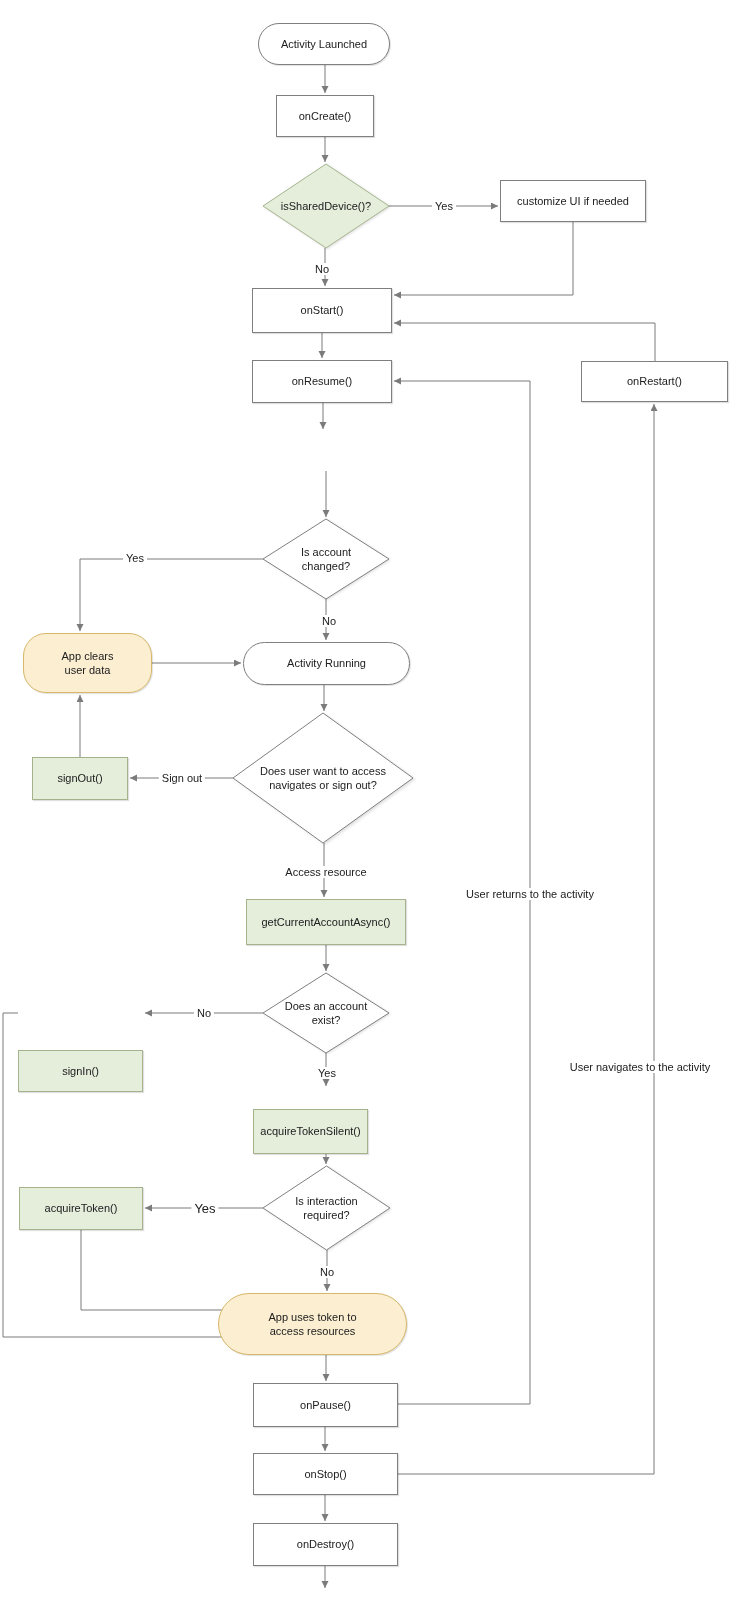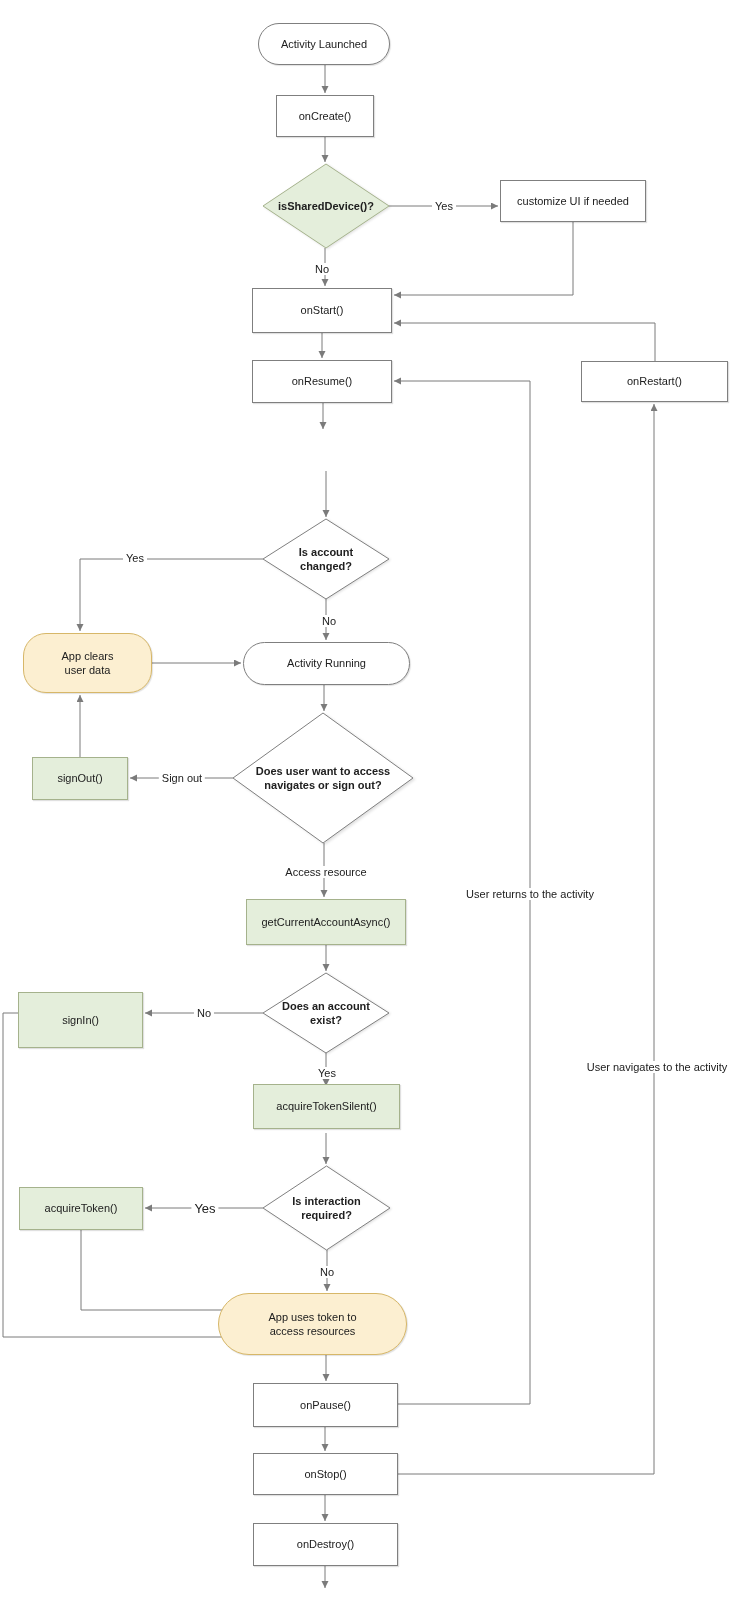--- a/index.html
+++ b/index.html
@@ -35,21 +35,21 @@
     font-size: 11px;
     line-height: 1.3;
     white-space: pre-line;
     background: var(--box-fill, #ffffff);
     border: 1px solid var(--box-border, #7f7f7f);
     box-shadow: 1px 1px 1px rgba(0,0,0,0.12);
   }
   .node.green { background: var(--green-fill, #e4eedb); border-color: var(--green-border, #a5b28c); }
   .node.tan   { background: var(--tan-fill, #fcefd1);  border-color: var(--tan-border, #d7b768); }
   .node.pill  { border-radius: 999px; }
-  .node.diamond { background: transparent; border: none; box-shadow: none; font-weight: bold; }
+  .node.diamond { background: transparent; border: none; box-shadow: none; }
   .node.diamond > svg { position: absolute; left: 0; top: 0; width: 100%; height: 100%; overflow: visible; }
   .node.diamond polygon {
     fill: var(--box-fill, #ffffff);
     stroke: var(--box-border, #7f7f7f);
     vector-effect: non-scaling-stroke;
     filter: drop-shadow(1px 1px 1px rgba(0,0,0,0.12));
   }
   .node.diamond.green polygon { fill: var(--green-fill, #e4eedb); stroke: var(--green-border, #a5b28c); }
   .node .lbl { position: relative; padding: 2px 4px; }
 
@@ -173,25 +173,25 @@
   </div>
 
   <div class="node diamond" style="left:263px; top:953px; width:126px; height:80px;">
     <svg viewBox="0 0 100 100" preserveAspectRatio="none">
         <polygon points="50,0 100,50 50,100 0,50"></polygon>
       </svg>
     <span class="lbl">Does an account
 exist?</span>
   </div>
 
-  <div class="node green" style="left:18px; top:972px; width:125px; height:56px;">
+  <div class="node green" style="left:18px; top:1030px; width:125px; height:42px;">
     <span class="lbl">signIn()</span>
   </div>
 
-  <div class="node green" style="left:253px; top:1064px; width:147px; height:45px;">
+  <div class="node green" style="left:253px; top:1089px; width:115px; height:45px;">
     <span class="lbl">acquireTokenSilent()</span>
   </div>
 
   <div class="node green" style="left:19px; top:1167px; width:124px; height:43px;">
     <span class="lbl">acquireToken()</span>
   </div>
 
   <div class="node diamond" style="left:263px; top:1146px; width:127px; height:84px;">
     <svg viewBox="0 0 100 100" preserveAspectRatio="none">
         <polygon points="50,0 100,50 50,100 0,50"></polygon>
@@ -222,15 +222,15 @@
   <div class="edge-label" style="left:322px; top:249px;">No</div>
   <div class="edge-label" style="left:135px; top:538px;">Yes</div>
   <div class="edge-label" style="left:329px; top:601px;">No</div>
   <div class="edge-label" style="left:182px; top:758px;text-align:center;">Sign out</div>
   <div class="edge-label" style="left:326px; top:852px;">Access resource</div>
   <div class="edge-label" style="left:204px; top:993px;">No</div>
   <div class="edge-label" style="left:327px; top:1053px;">Yes</div>
   <div class="edge-label big" style="left:205px; top:1188px;">Yes</div>
   <div class="edge-label" style="left:327px; top:1252px;">No</div>
   <div class="edge-label" style="left:530px; top:874px;">User returns to the activity</div>
-  <div class="edge-label" style="left:657px; top:1047px;">User navigates to the activity</div>
+  <div class="edge-label" style="left:640px; top:1047px;">User navigates to the activity</div>
 
 </div>
 
 </body></html>

